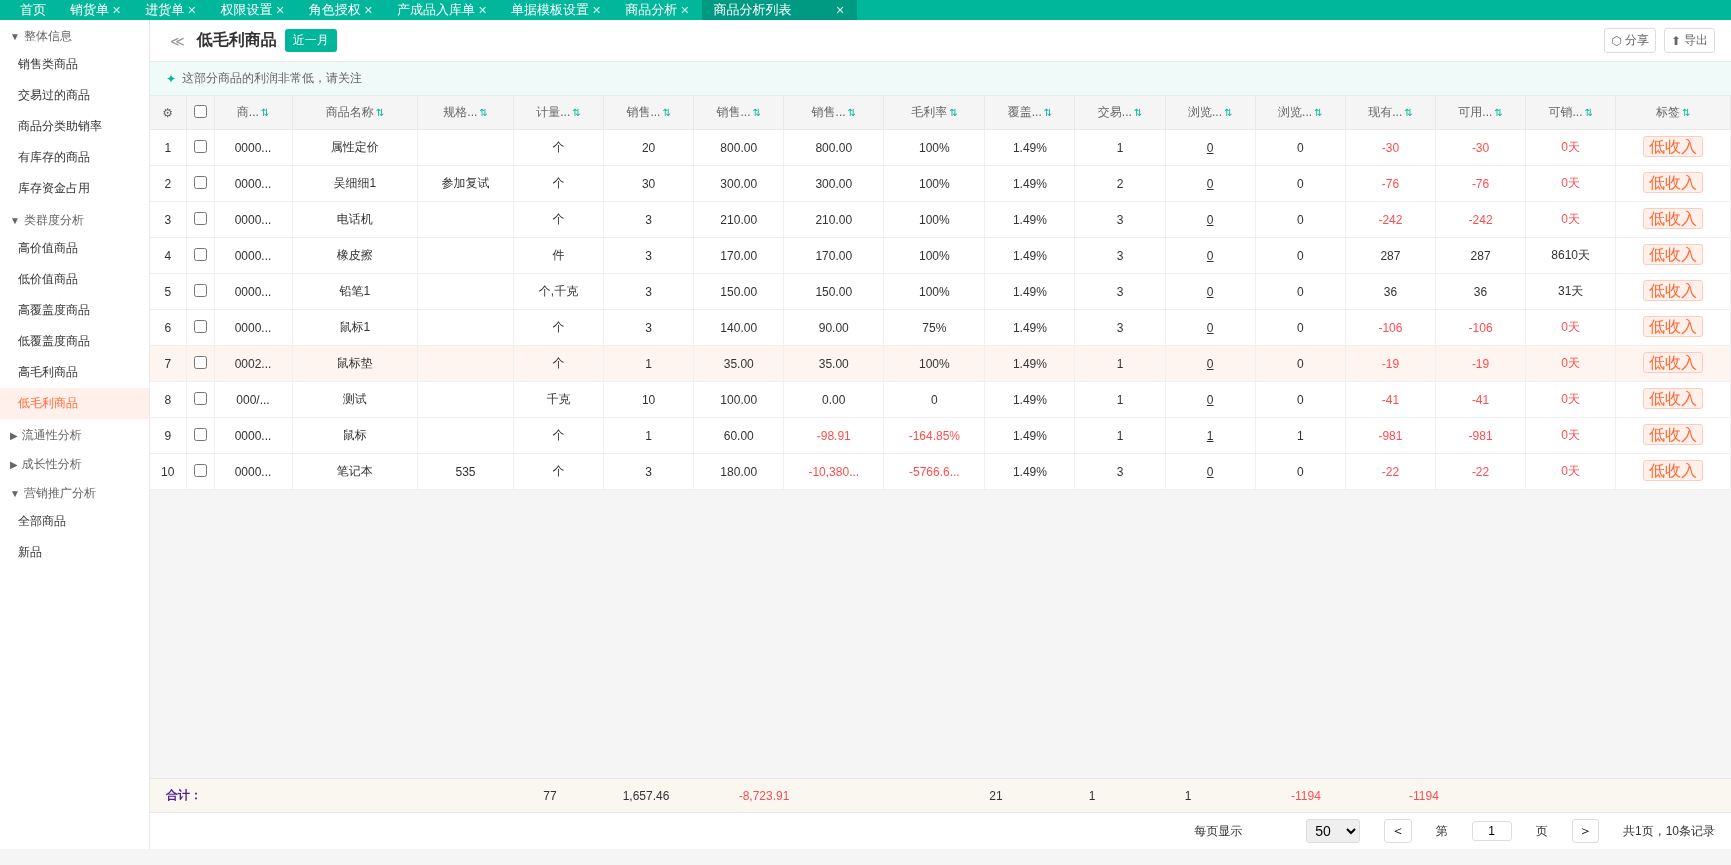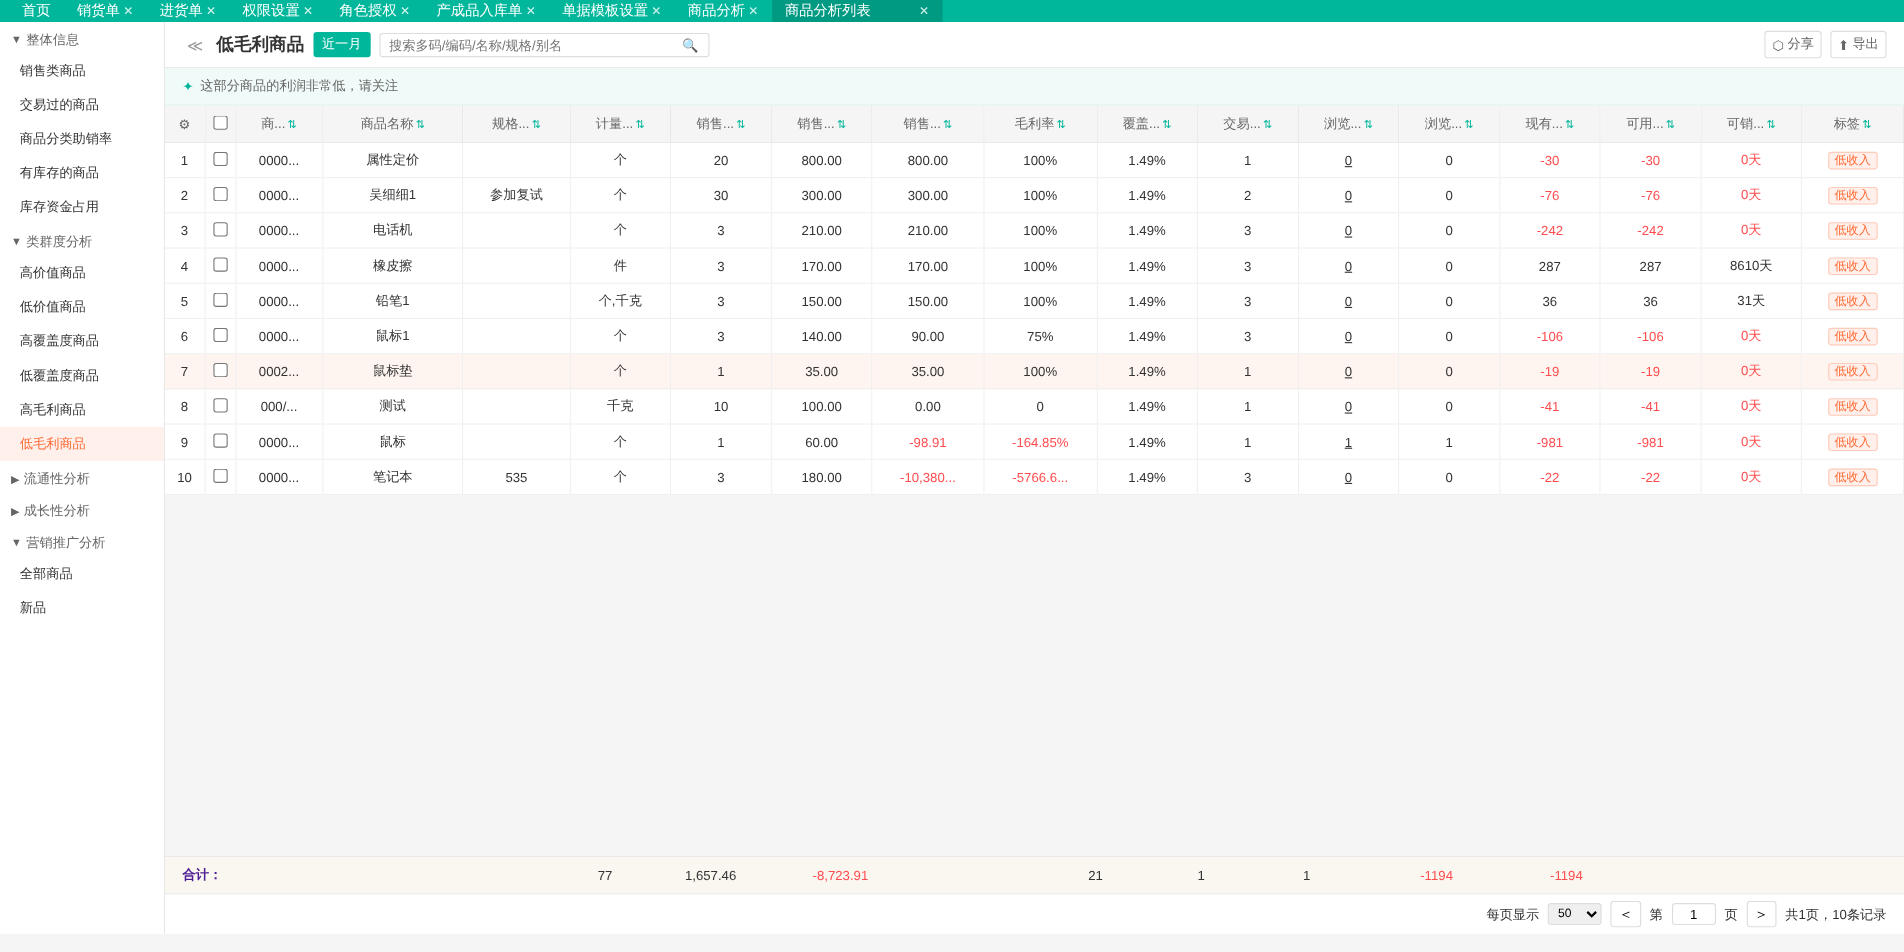--- a/index.html
+++ b/index.html
@@ -171,21 +171,21 @@
       border-right: 1px solid #f0f0f0;
       white-space: nowrap;
     }
     .red-text { color: #ff4d4f; margin-left: 22px; }
     .orange-tag {
       background: #fff0ec;
       color: #ff6b35;
       border: 1px solid #ffcbba;
       border-radius: 3px;
       padding: 1px 5px;
-      font-size: 11px;
+      font-size: 16px;
     }
     .underline-link { text-decoration: underline; color: #333; cursor: pointer; }
 
     
     .table-footer {
       display: flex;
       align-items: center;
       background: #faf6f0;
       border-top: 1px solid #e8e8e8;
       padding: 8px 16px;
@@ -196,28 +196,29 @@
     .footer-cell { min-width: 80px; text-align: center; }
 
     
     .pagination-bar {
       display: flex;
       align-items: center;
       justify-content: flex-end;
       padding: 6px 16px;
       background: #fff;
       border-top: 1px solid #e8e8e8;
-      gap: 8px;
+      gap: 24px;
       font-size: 12px;
     }
     .pagination-bar select {
       border: 1px solid #ddd;
       border-radius: 3px;
       padding: 2px 4px;
-      font-size: 11px;
+      font-size: 14px;
+      margin-left: 40px;
     }
     .page-btn {
       padding: 2px 6px;
       border: 1px solid #ddd;
       border-radius: 3px;
       cursor: pointer;
       background: #fff;
     }
     .page-input {
       width: 40px;
@@ -321,24 +322,20 @@
     <div class="sidebar-item">全部商品</div>
     <div class="sidebar-item">新品</div>
   </aside>
 
   <main class="main">
 
     <div class="page-header">
       <span class="collapse-btn">≪</span>
       <span class="page-title">低毛利商品</span>
       <button class="tag-btn">近一月</button>
-      <div class="search-box">
-        <input type="text" placeholder="搜索多码/编码/名称/规格/别名" style="">
-        <span style="color:#999;cursor:pointer;">🔍</span>
-      </div>
       <div class="header-actions">
         <button class="action-btn">
           <span>⬡</span>
           <span>分享</span>
         </button>
         <button class="action-btn">
           <span>⬆</span>
           <span>导出</span>
         </button>
       </div>

